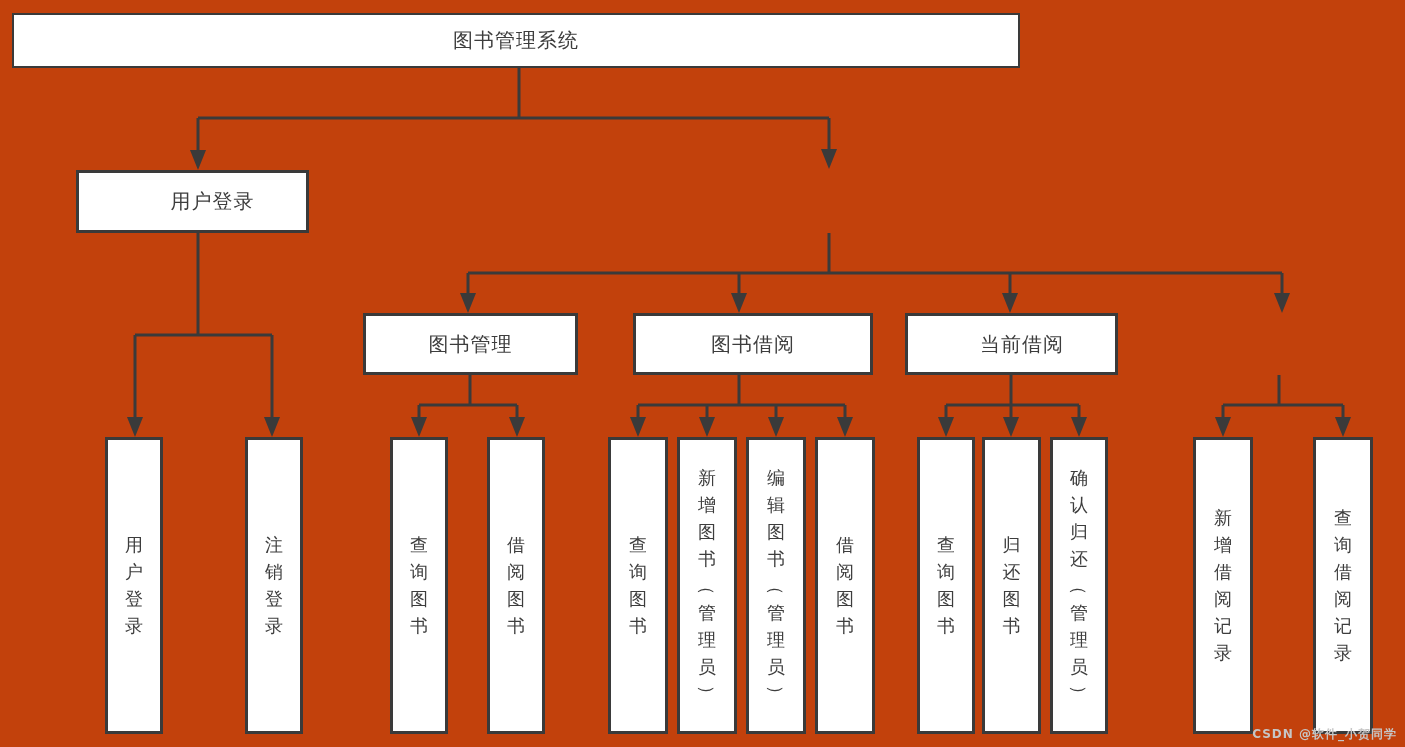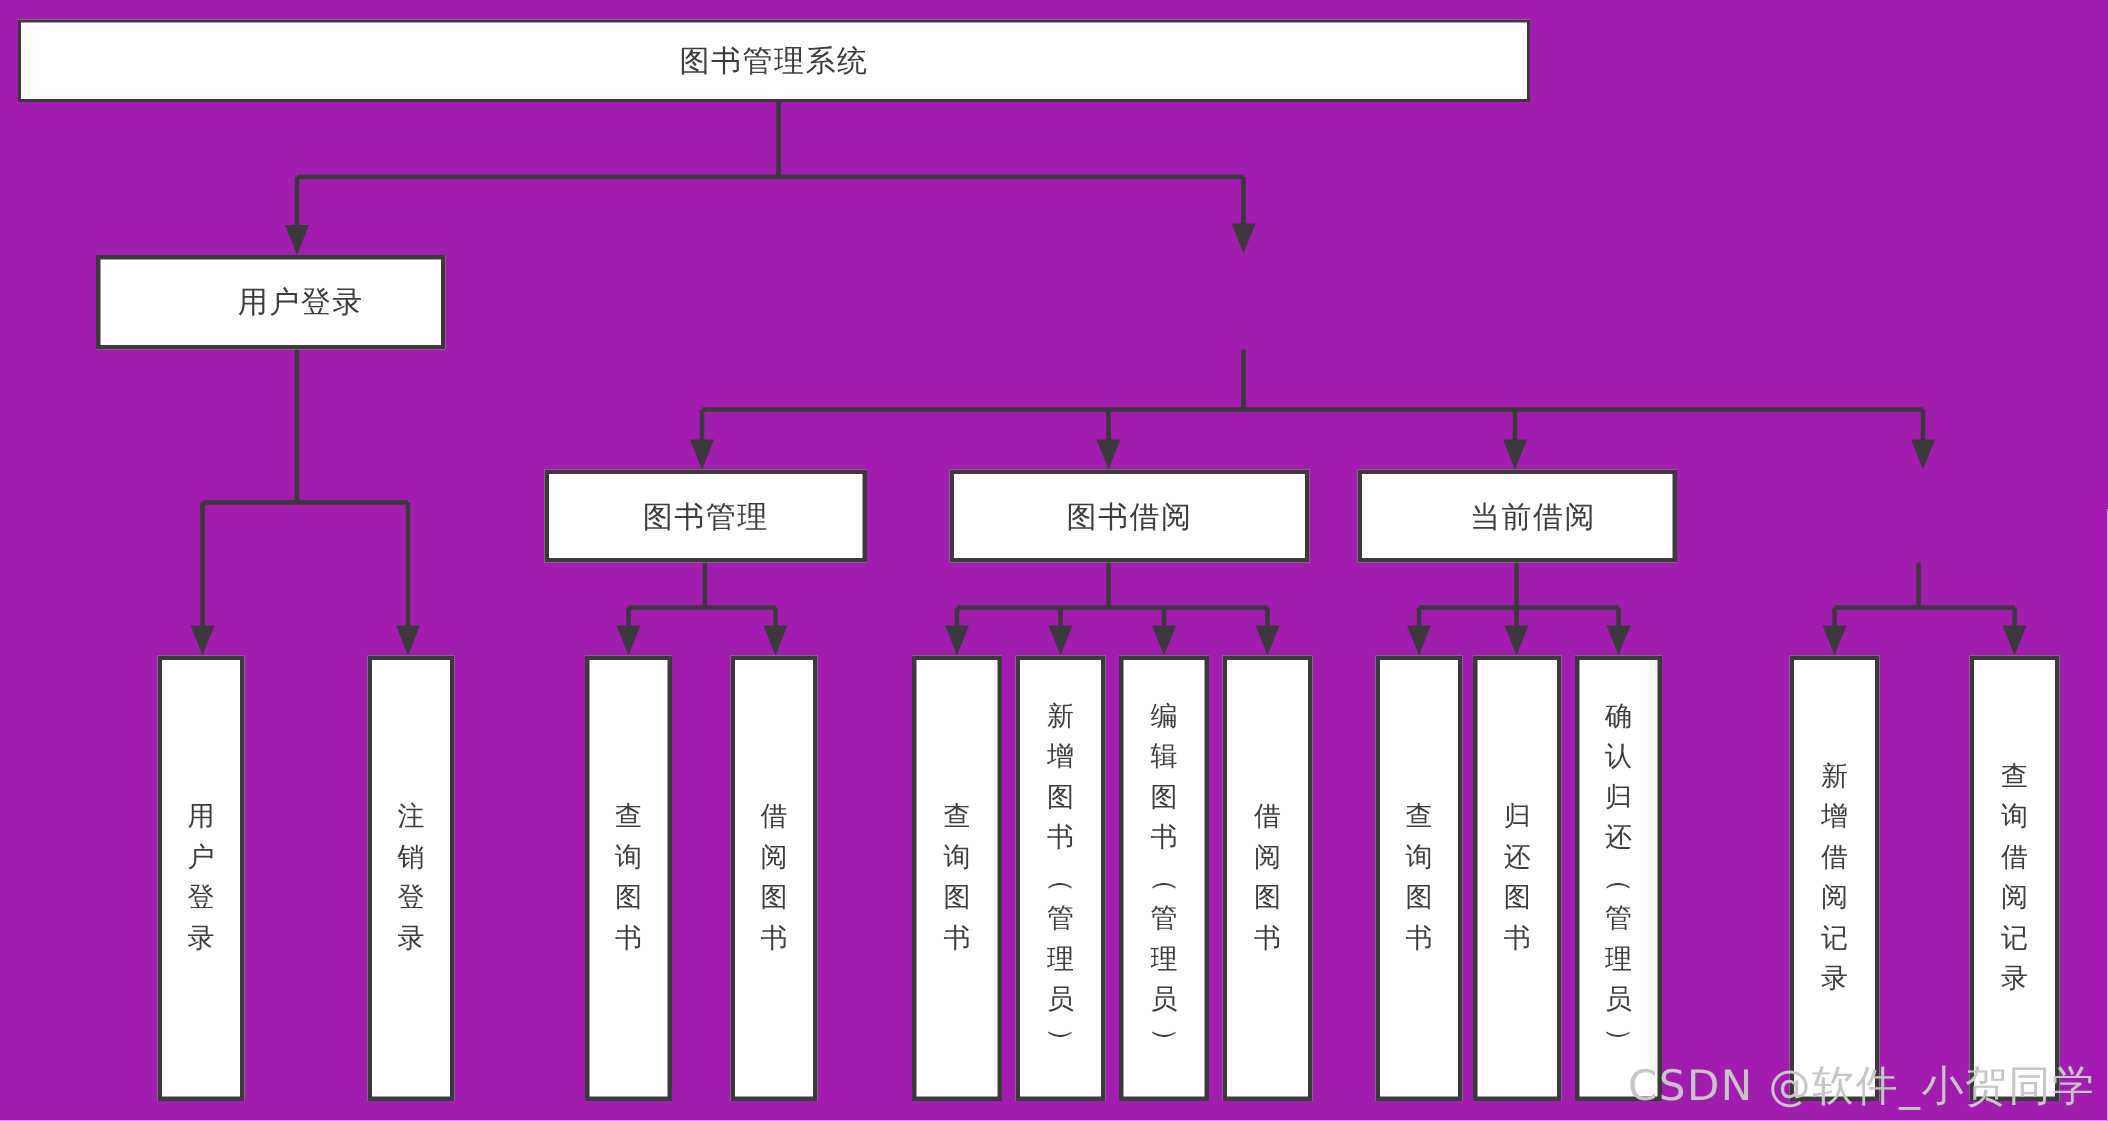--- a/index.html
+++ b/index.html
@@ -1,20 +1,20 @@
 <!DOCTYPE html>
 <html><head>
 <meta charset="utf-8">
 <style>
   html, body { margin: 0; padding: 0; background: #ffffff; }
   .stage {
     position: relative;
     width: 1405px;
     height: 747px;
-    background: #a21caf;
+    background: #c2410c;
     font-family: "DejaVu Sans", sans-serif;
     overflow: hidden;
   }
   .connectors {
     position: absolute;
     left: 0; top: 0;
     width: 1405px; height: 747px;
   }
   .hbox {
     position: absolute;
@@ -44,23 +44,24 @@
     top: 437px;
     height: 297px;
   }
   .vbox span { display: block; line-height: 1; margin: 4.5px 0; }
   .vbox span.rot { transform: rotate(90deg); }
   .watermark {
     position: absolute;
     right: 8px;
     bottom: 4px;
     color: #c6c6c6;
-    font-size: 28px;
+    font-size: 12px;
     letter-spacing: 1px;
     white-space: nowrap;
+    font-weight: bold;
   }
 </style>
 </head>
 <body>
 
 <div class="stage">
 
   <svg class="connectors" viewBox="0 0 1405 747" xmlns="http://www.w3.org/2000/svg">
     <g stroke="#3a3a3a" stroke-width="3" fill="none">
 
@@ -122,21 +123,21 @@
       <path d="M938,417 L954,417 L946,437 Z"></path>
       <path d="M1003,417 L1019,417 L1011,437 Z"></path>
       <path d="M1071,417 L1087,417 L1079,437 Z"></path>
       <path d="M1215,417 L1231,417 L1223,437 Z"></path>
       <path d="M1335,417 L1351,417 L1343,437 Z"></path>
     </g>
   </svg>
 
   <div class="hbox root-box" style="left:12px; top:13px; width:1008px; height:55px;">图书管理系统</div>
 
-  <div class="hbox" style="left:64px; top:170px; width:233px; height:63px;padding-left:40px;">用户登录</div>
+  <div class="hbox" style="left:76px; top:170px; width:233px; height:63px;padding-left:40px;">用户登录</div>
 
   <div class="hbox" style="left:363px; top:313px; width:215px; height:62px;">图书管理</div>
   <div class="hbox" style="left:633px; top:313px; width:240px; height:62px;">图书借阅</div>
   <div class="hbox" style="left:905px; top:313px; width:213px; height:62px;padding-left:21px;">当前借阅</div>
 
   <div class="vbox" style="left:105px; width:58px;">
       <span>用</span>
       <span>户</span>
       <span>登</span>
       <span>录</span>

